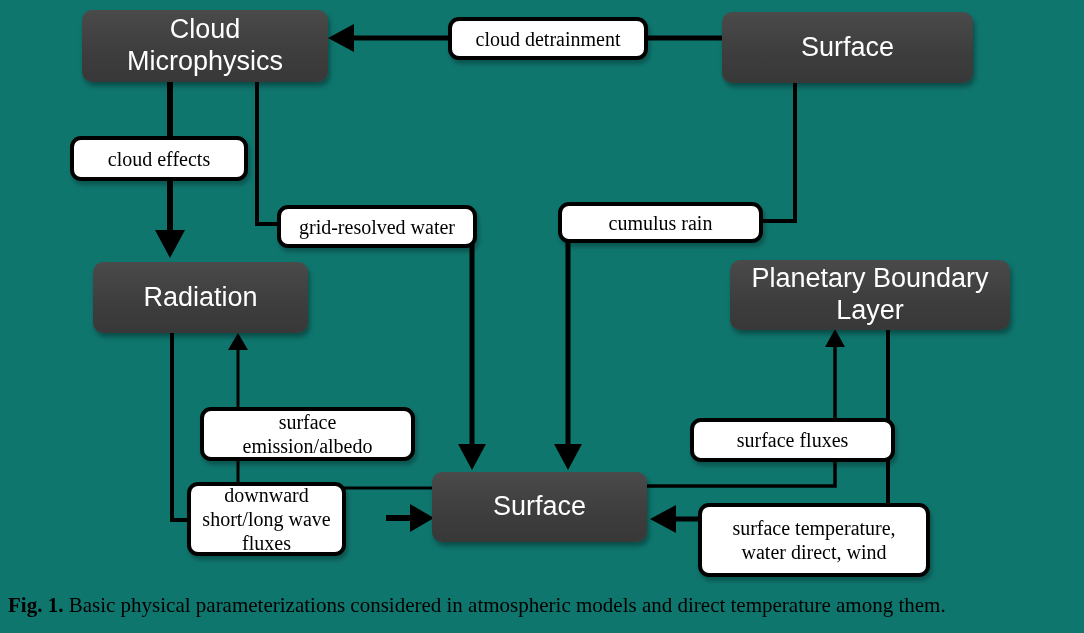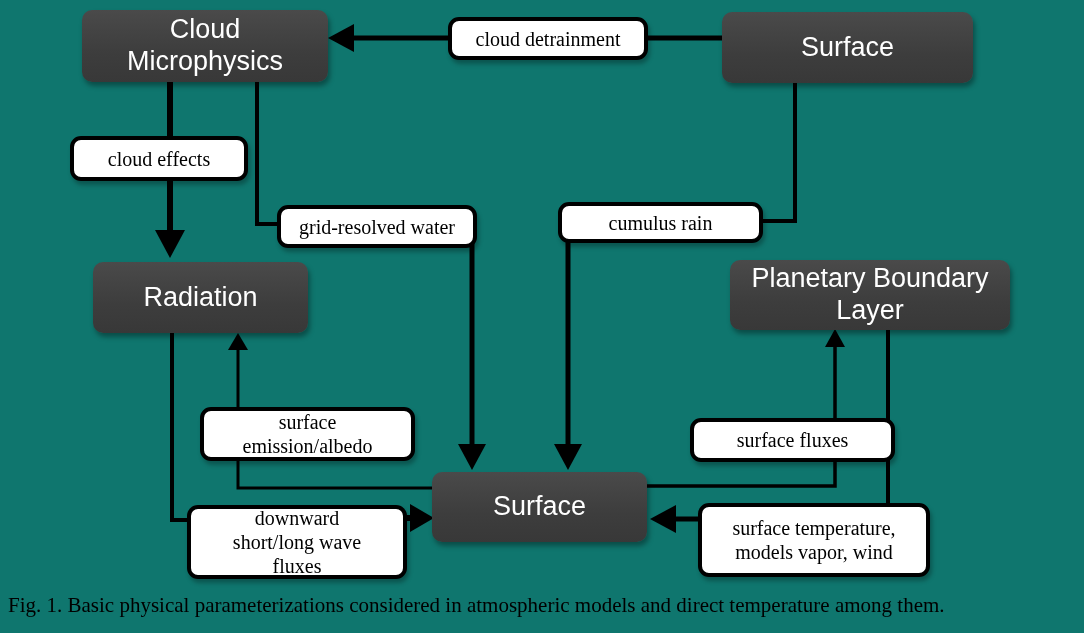--- a/index.html
+++ b/index.html
@@ -59,21 +59,21 @@
     position: absolute;
     z-index: 2;
     left: 8px;
     top: 592px;
     width: 1072px;
     font-family: "Liberation Serif", serif;
     font-size: 21px;
     color: #000000;
     line-height: 1.25;
   }
-  .caption .prefix { font-weight: normal; }
+  .caption .prefix { font-weight: bold; }
 </style>
 </head>
 <body>
 
 <div class="canvas">
 
   <svg class="arrows" width="1084" height="633" viewBox="0 0 1084 633">
 
     <g>
       <line x1="724" y1="38" x2="352" y2="38" stroke="#000" stroke-width="5"></line>
@@ -139,24 +139,24 @@
 
   <div class="ebox" style="left:277px; top:205px; width:200px; height:43px;">grid-resolved water</div>
 
   <div class="ebox" style="left:558px; top:202px; width:205px; height:41px;">cumulus rain</div>
 
   <div class="ebox" style="left:200px; top:407px; width:215px; height:54px;">surface
 emission/albedo</div>
 
   <div class="ebox" style="left:662px; top:418px; width:205px; height:44px;margin-left:28px;">surface fluxes</div>
 
-  <div class="ebox" style="left:187px; top:505px; width:220px; height:74px;">downward
+  <div class="ebox" style="left:187px; top:482px; width:159px; height:74px;">downward
 short/long wave
 fluxes</div>
 
   <div class="ebox" style="left:698px; top:503px; width:232px; height:74px;">surface temperature,
-models vapor, wind</div>
+water direct, wind</div>
 
   <div class="caption">
     <span class="prefix">Fig. 1.</span><span> Basic physical parameterizations considered in atmospheric models and direct temperature among them.</span>
   </div>
 
 </div>
 
 </body></html>

